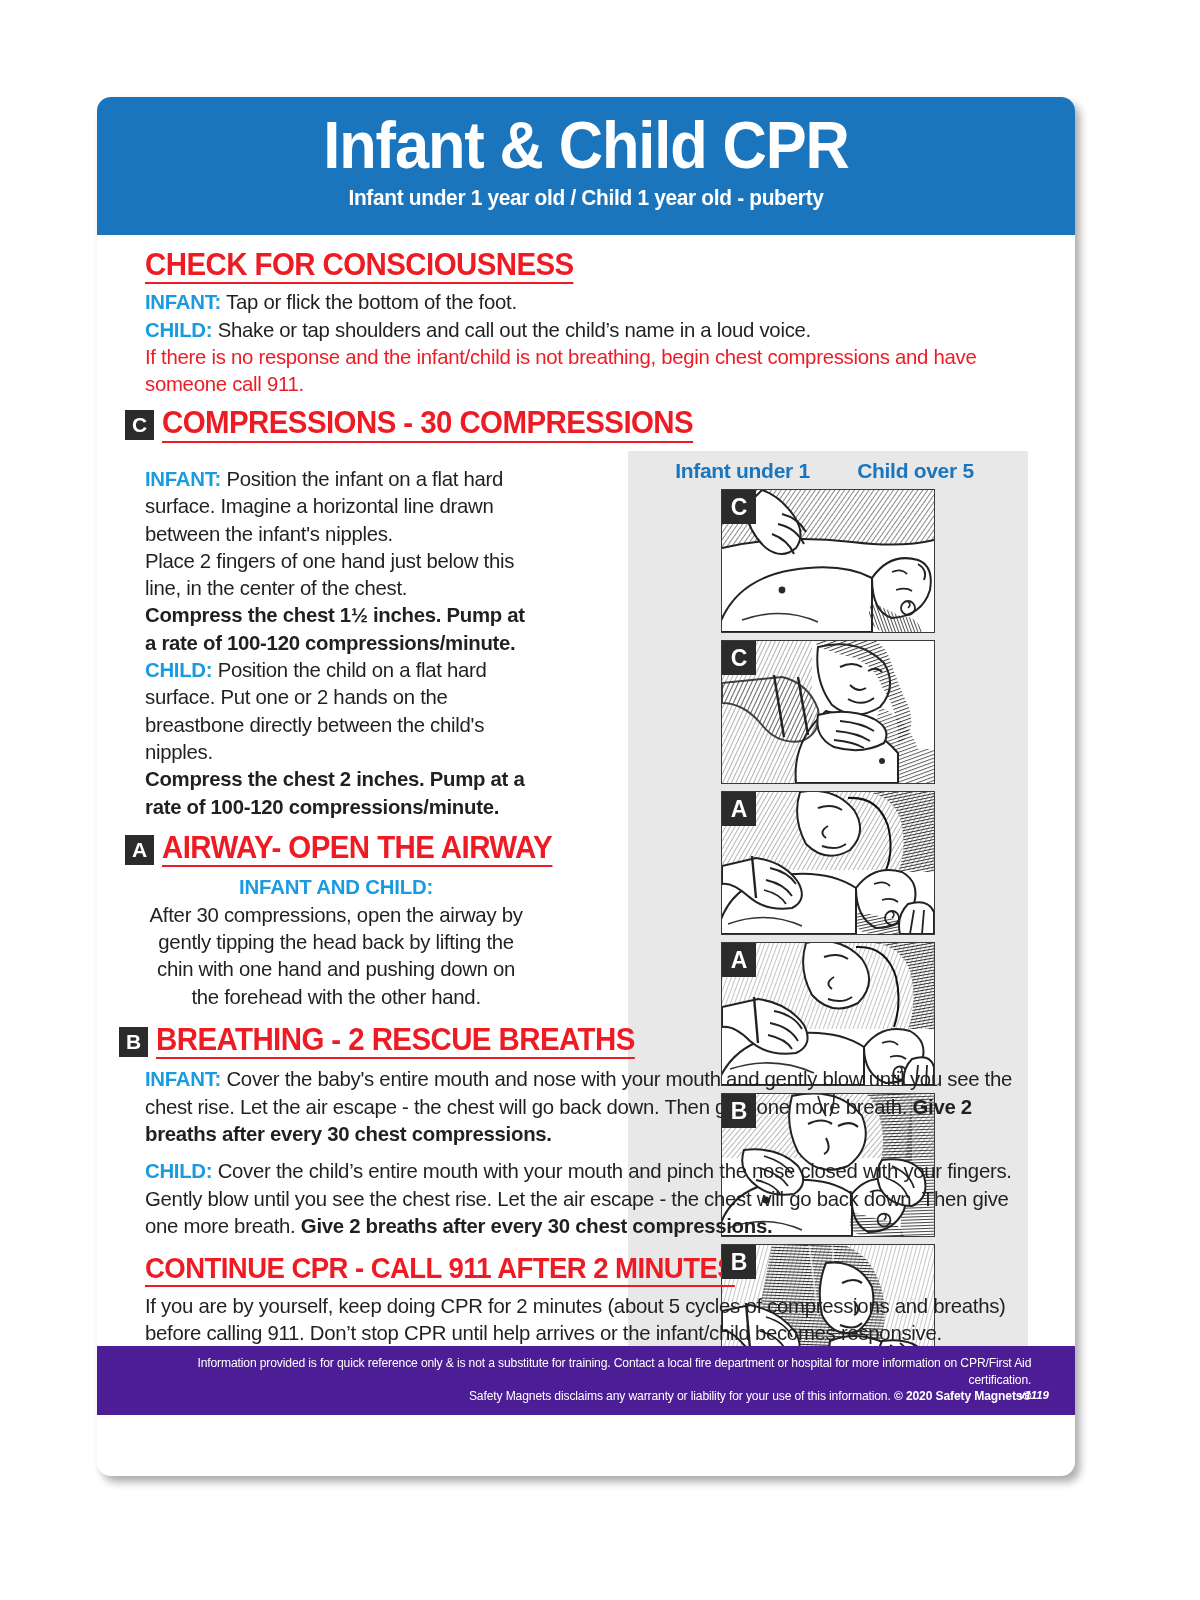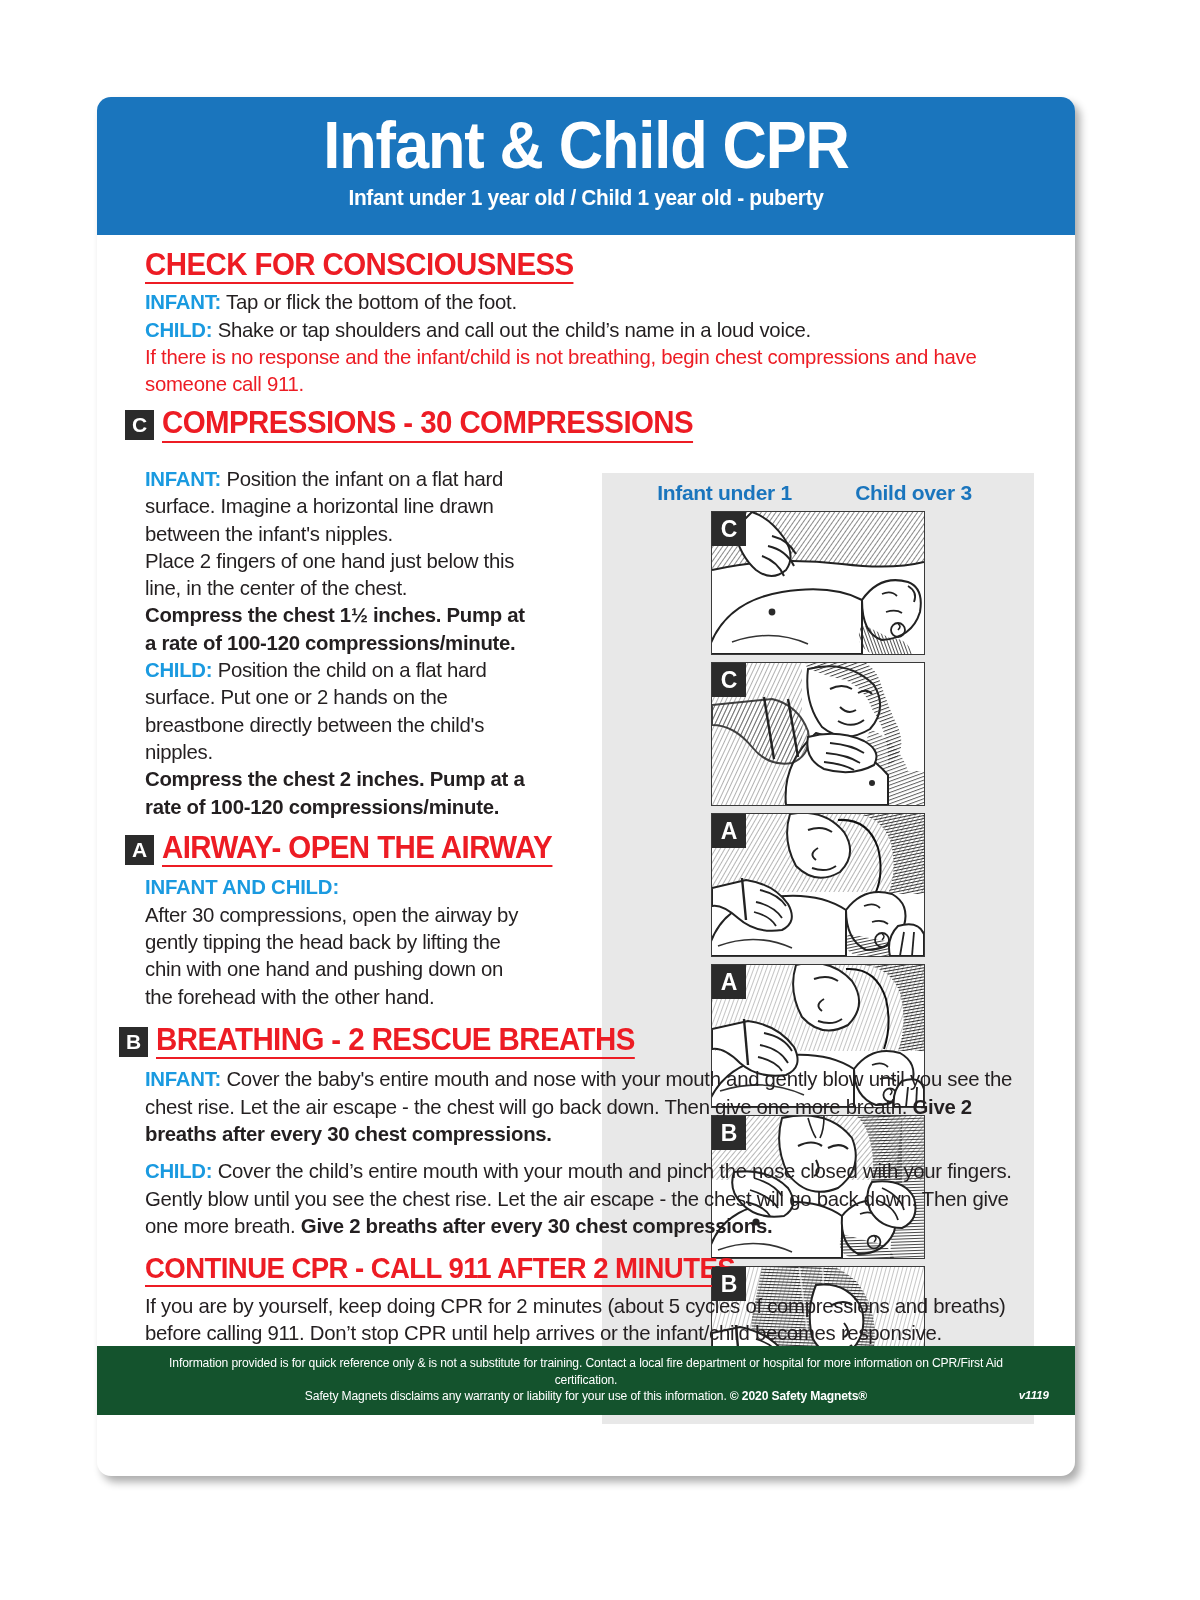--- a/index.html
+++ b/index.html
@@ -101,27 +101,26 @@
   .leftcol{
     width:450px;
     padding-left:48px;
     padding-right:8px;
     box-sizing:border-box;
   }
 
   
   .illus{
     position:absolute;
-    left:505px;
+    left:531px;
     top:0px;
-    width:432px;
+    width:400px;
     background:#e8e8e8;
     padding:8px 0 14px 0;
     box-sizing:border-box;
-    margin-top:22px;
   }
   .illus-heads{
     display:flex;
     justify-content:space-between;
     padding:0 26px 0 28px;
     box-sizing:border-box;
   }
   .illus-head{
     color:#1a75bd;
     font-size:21px;
@@ -149,24 +148,24 @@
     width:34px;height:34px;
     background:#2b2b2b;color:#fff;
     font-size:23px;font-weight:bold;
     line-height:34px;text-align:center;
     z-index:4;
   }
   .cell svg{position:absolute;left:0;top:0;width:100%;height:100%;display:block;}
 
   
   .footer{
-    background:#14532d;
+    background:#4c1d95;
     color:#ffffff;
     padding:9px 30px 10px 30px;
-    text-align:center;
+    text-align:right;
     position:relative;
   }
   .footer-line{
     font-size:12.5px;
     line-height:1.33;
     letter-spacing:-0.15px;
     transform:scaleX(0.97);
     transform-origin:center;
   }
   .footer-line b{font-weight:bold;}
@@ -208,21 +207,21 @@
           <p class="txt"><span class="lead">INFANT:</span><span> Position the infant on a flat hard surface. Imagine a horizontal line drawn between the infant's nipples.</span></p>
           <p class="txt">Place 2 fingers of one hand just below this line, in the center of the chest.</p>
           <p class="txt"><b>Compress the chest 1½ inches. Pump at a rate of 100-120 compressions/minute.</b></p>
           <p class="txt"><span class="lead">CHILD:</span><span> Position the child on a flat hard surface. Put one or 2 hands on the breastbone directly between the child's nipples.</span></p>
           <p class="txt"><b>Compress the chest 2 inches. Pump at a rate of 100-120 compressions/minute.</b></p>
         </div>
 
         <div class="illus" style="top:44px;">
           <div class="illus-heads">
             <div class="illus-head">Infant under 1</div>
-            <div class="illus-head">Child over 3</div>
+            <div class="illus-head">Child over 5</div>
           </div>
           <div class="illus-grid">
 
             <div class="cell">
               <div class="tag">C</div>
               <svg viewBox="0 0 212 142" preserveAspectRatio="xMidYMid slice">
                 <defs>
                   <pattern id="h1" width="4" height="4" patternUnits="userSpaceOnUse" patternTransform="rotate(35)">
                     <line x1="0" y1="0" x2="0" y2="4" stroke="#3a3a3a" stroke-width="1.6"></line>
                   </pattern>
@@ -470,21 +469,21 @@
             </div>
 
           </div>
         </div>
       </div>
 
       <div class="sec" style="margin-top:12px;">
         <div style="padding-left:28px;">
           <span class="badge">A</span><span class="h-red">AIRWAY- OPEN THE AIRWAY</span>
         </div>
-        <div class="leftcol" style="margin-top:6px;">
+        <div class="leftcol" style="margin-top:6px;text-align:center;">
           <p class="txt"><span class="lead-line">INFANT AND CHILD:</span></p>
           <p class="txt">After 30 compressions, open the airway by gently tipping the head back by lifting the chin with one hand and pushing down on the forehead with the other hand.</p>
         </div>
       </div>
 
       <div class="sec" style="margin-top:14px;">
         <div style="padding-left:22px;">
           <span class="badge">B</span><span class="h-red">BREATHING - 2 RESCUE BREATHS</span>
         </div>
         <div class="pad" style="margin-top:6px;">

